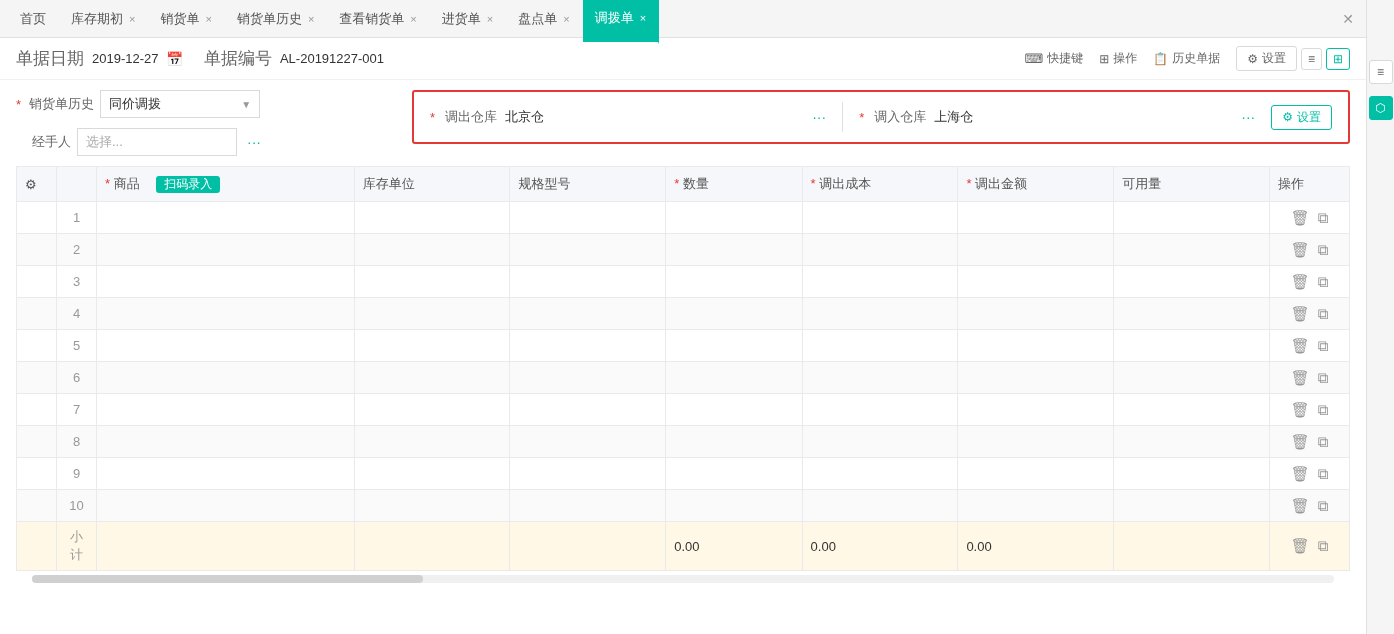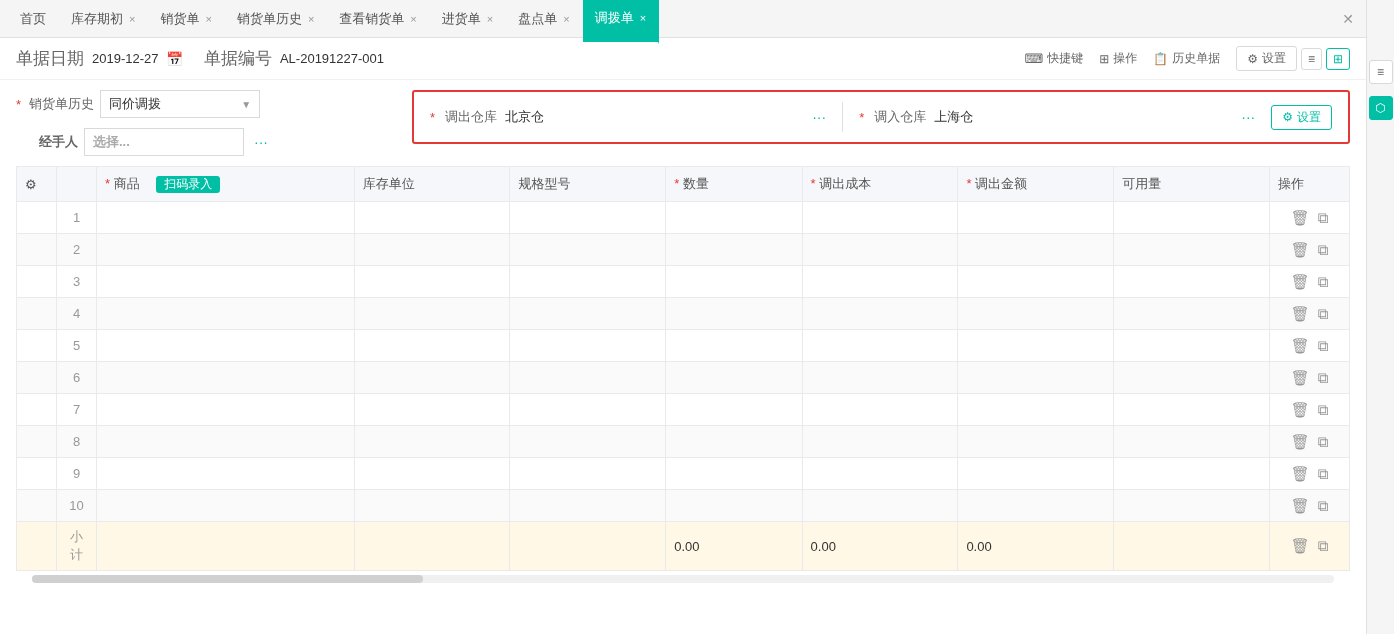--- a/index.html
+++ b/index.html
@@ -250,23 +250,23 @@
     <div class="form-left">
       <div class="field-row">
         <span class="required-star">*</span>
         <span class="field-label">销货单历史</span>
         <div class="field-select">
           <span>同价调拨</span>
           <span class="chevron">▼</span>
         </div>
       </div>
       <div class="field-row" style="margin-top:6px;">
-        <span class="field-label" style="margin-left:23px;font-weight:bold;">经手人</span>
+        <span class="field-label" style="margin-left:16px;">经手人</span>
         <div class="field-select" style="color:#aaa;">
-          <span style="color:#aaa;font-weight:bold;">选择...</span>
+          <span style="color:#aaa;">选择...</span>
         </div>
         <span class="field-more-btn">···</span>
       </div>
     </div>
 
     <div class="form-right-box">
       <div class="warehouse-field">
         <span class="required-star">*</span>
         <span class="field-label">调出仓库</span>
         <span class="warehouse-name">北京仓</span>

